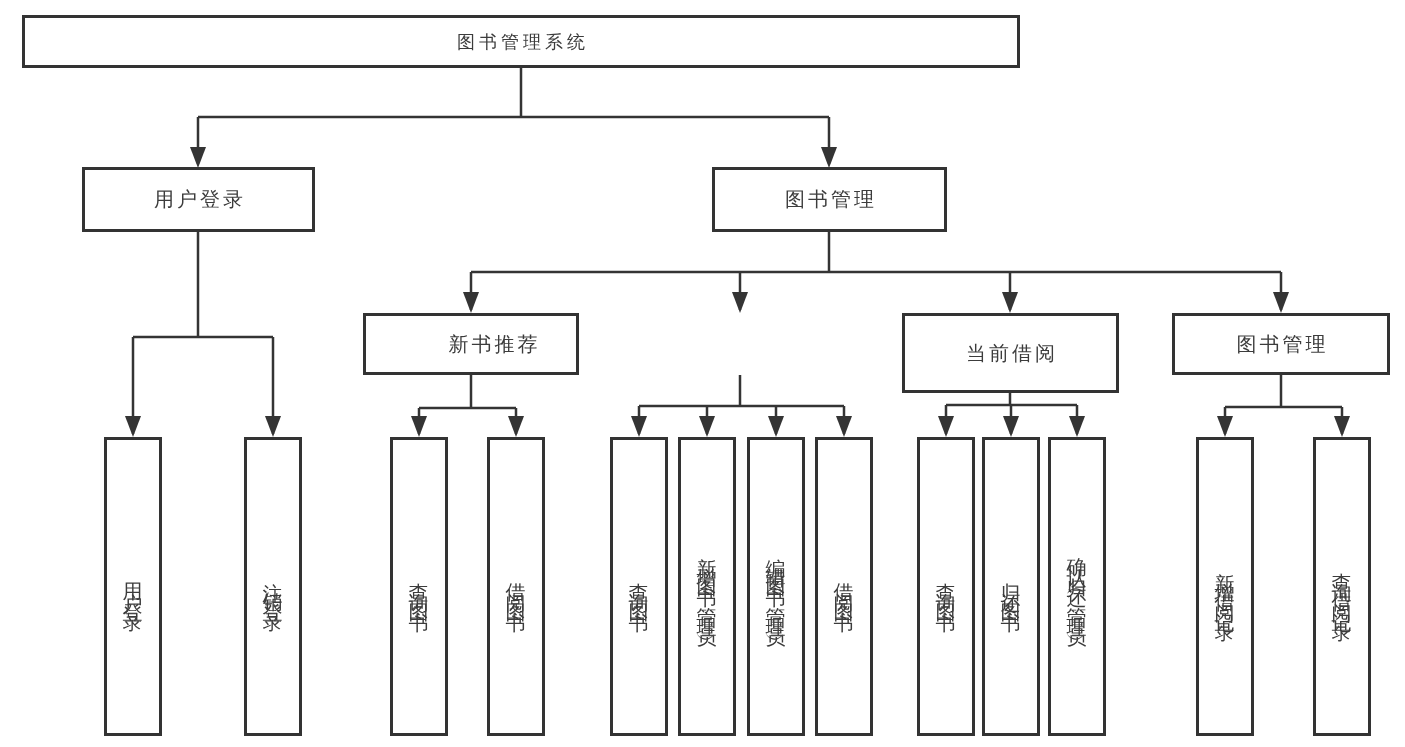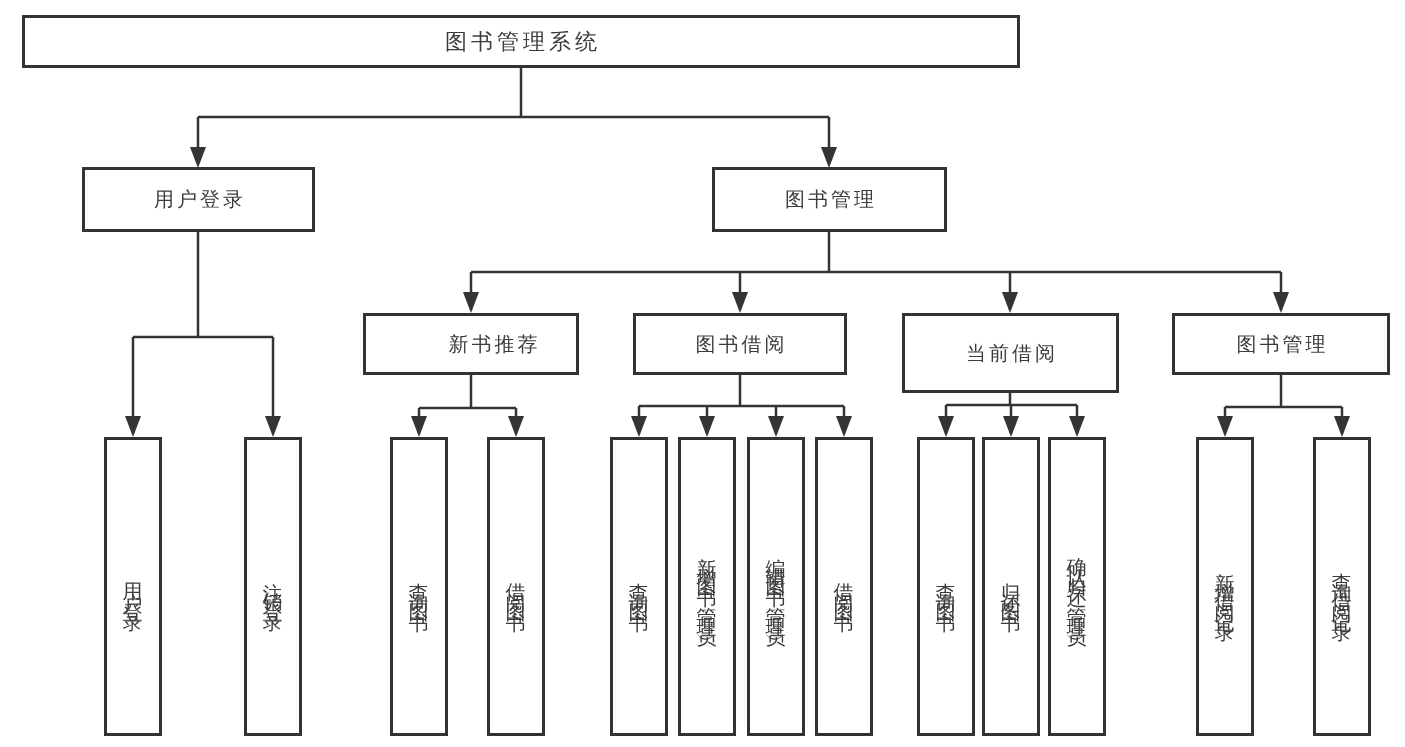--- a/index.html
+++ b/index.html
@@ -20,21 +20,21 @@
     position: absolute;
     box-sizing: border-box;
     border: 3px solid #333333;
     background: #ffffff;
     display: flex;
     align-items: center;
     justify-content: center;
     color: #3c3c3c;
   }
   .h-node { font-size: 20px; letter-spacing: 3px; text-indent: 3px; }
-  .root-node { font-size: 22px; letter-spacing: 4px; text-indent: 4px; }
+  .root-node { font-size: 18px; letter-spacing: 4px; text-indent: 4px; }
   .v-node {
     writing-mode: vertical-rl;
     text-orientation: mixed;
     font-size: 20px;
     letter-spacing: 10px;
     line-height: 1;
     top: 437px;
     width: 58px;
     height: 299px;
   }
@@ -93,21 +93,20 @@
       <polygon points="1334,416 1350,416 1342,437"></polygon>
     </g>
   </svg>
 
   <div class="node root-node" style="left:22px; top:15px; width:998px; height:53px;">图书管理系统</div>
 
   <div class="node h-node" style="left:82px; top:167px; width:233px; height:65px;">用户登录</div>
   <div class="node h-node" style="left:712px; top:167px; width:235px; height:65px;">图书管理</div>
 
   <div class="node h-node" style="left:363px; top:313px; width:216px; height:62px;padding-left:44px;">新书推荐</div>
-  <div class="node h-node" style="left:633px; top:313px; width:214px; height:62px;">图书借阅</div>
   <div class="node h-node" style="left:902px; top:313px; width:217px; height:80px;">当前借阅</div>
   <div class="node h-node" style="left:1172px; top:313px; width:218px; height:62px;">图书管理</div>
 
   <div class="node v-node" style="left:104px;">用户登录</div>
   <div class="node v-node" style="left:244px;">注销登录</div>
 
   <div class="node v-node" style="left:390px;">查询图书</div>
   <div class="node v-node" style="left:487px;">借阅图书</div>
 
   <div class="node v-node" style="left:610px;">查询图书</div>

